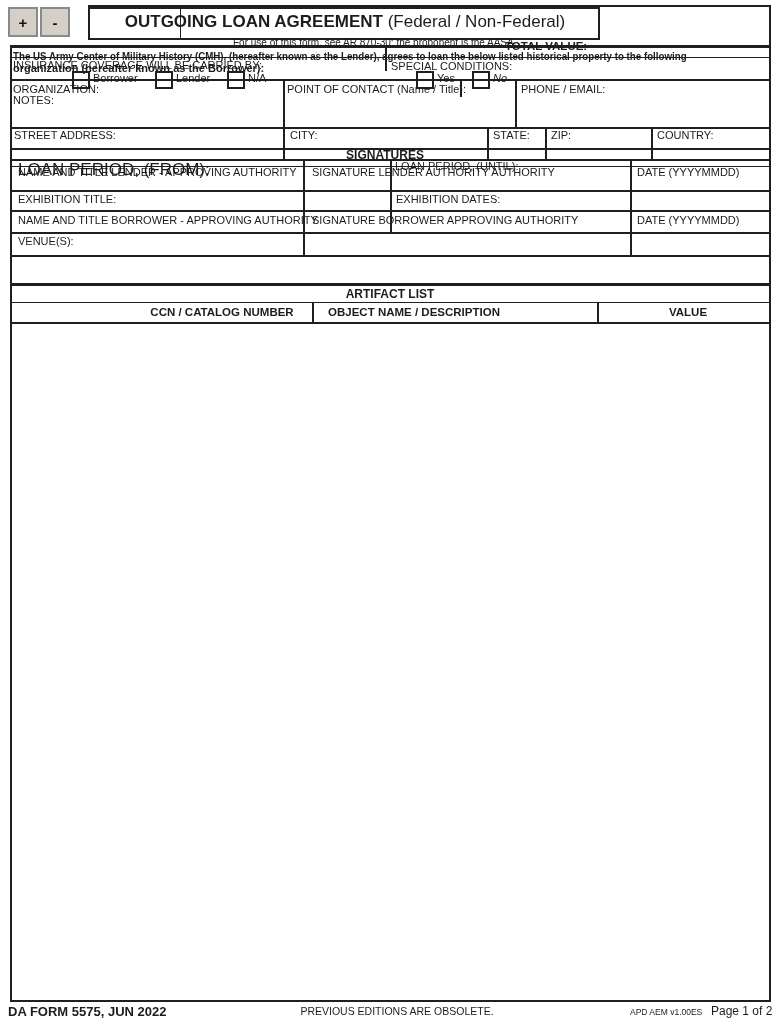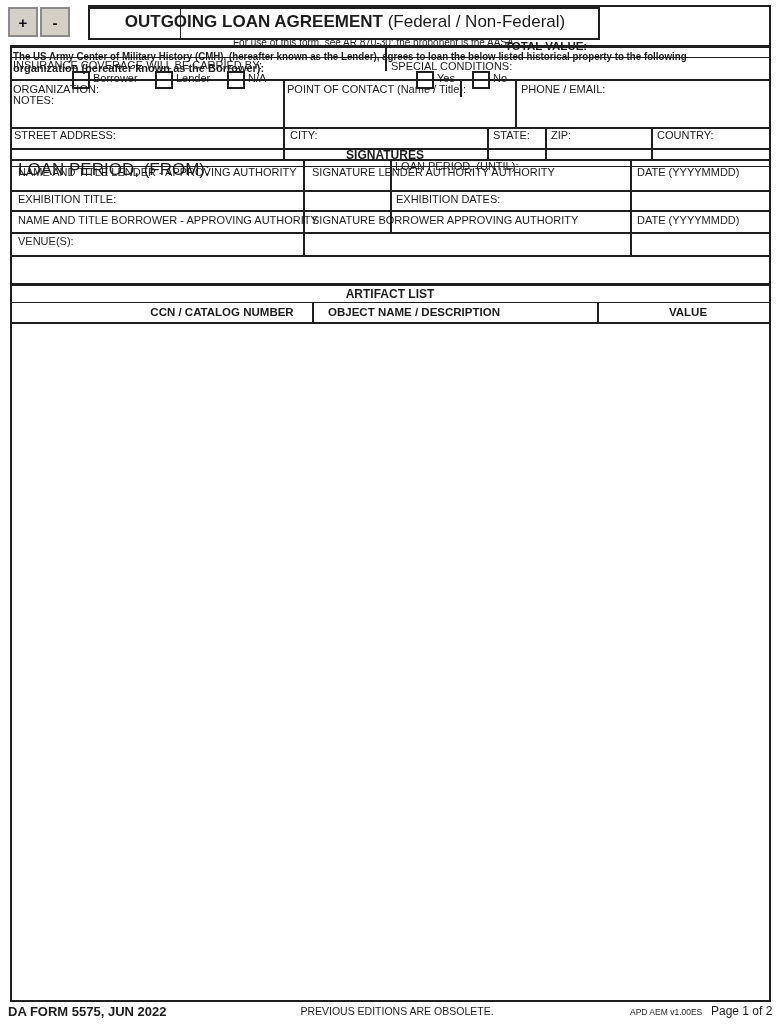--- a/index.html
+++ b/index.html
@@ -51,21 +51,21 @@
   <div class="hl" style="left:10px;top:79px;width:761px;height:2px;"></div>
   <div class="cb" style="left:72px;top:71px;"></div>
   <div class="t" style="left:93px;top:73px;font-size:11px;">Borrower</div>
   <div class="cb" style="left:155px;top:71px;"></div>
   <div class="t" style="left:176px;top:73px;font-size:11px;">Lender</div>
   <div class="cb" style="left:227px;top:71px;"></div>
   <div class="t" style="left:248px;top:73px;font-size:11px;">N/A</div>
   <div class="cb" style="left:416px;top:71px;"></div>
   <div class="t" style="left:437px;top:73px;font-size:11px;">Yes</div>
   <div class="cb" style="left:472px;top:71px;"></div>
-  <div class="t" style="left:493px;top:73px;font-size:11px;">No</div>
+  <div class="t" style="left:493px;top:73px;font-size:11px;font-style:italic;">No</div>
 
   <div class="vl" style="left:460px;top:79px;width:2px;height:18px;"></div>
   <div class="vl" style="left:283px;top:79px;width:2px;height:82px;"></div>
   <div class="vl" style="left:515px;top:79px;width:2px;height:48px;"></div>
   <div class="t" style="left:13px;top:84px;font-size:11px;">ORGANIZATION:</div>
   <div class="t" style="left:287px;top:84px;font-size:11px;"><span>POINT OF CONTACT </span><span class="i">(Name / Title):</span></div>
   <div class="t" style="left:521px;top:84px;font-size:11px;">PHONE / EMAIL:</div>
   <div class="t" style="left:13px;top:95px;font-size:11px;">NOTES:</div>
 
   <div class="hl" style="left:10px;top:127px;width:761px;height:2px;"></div>

